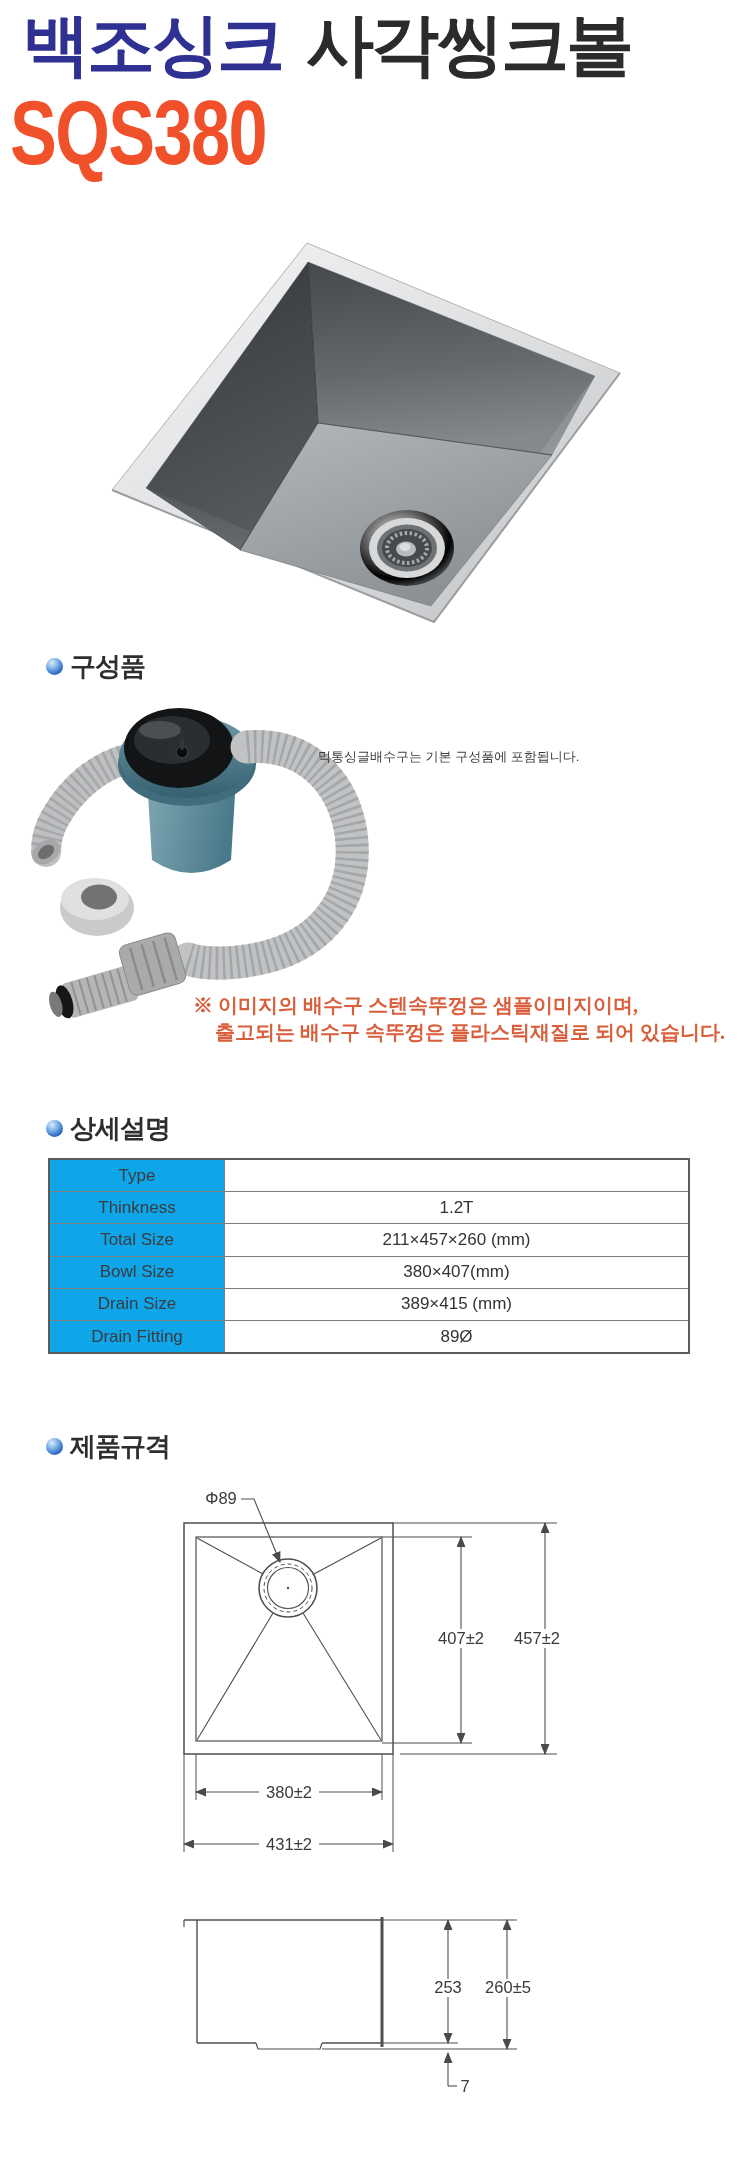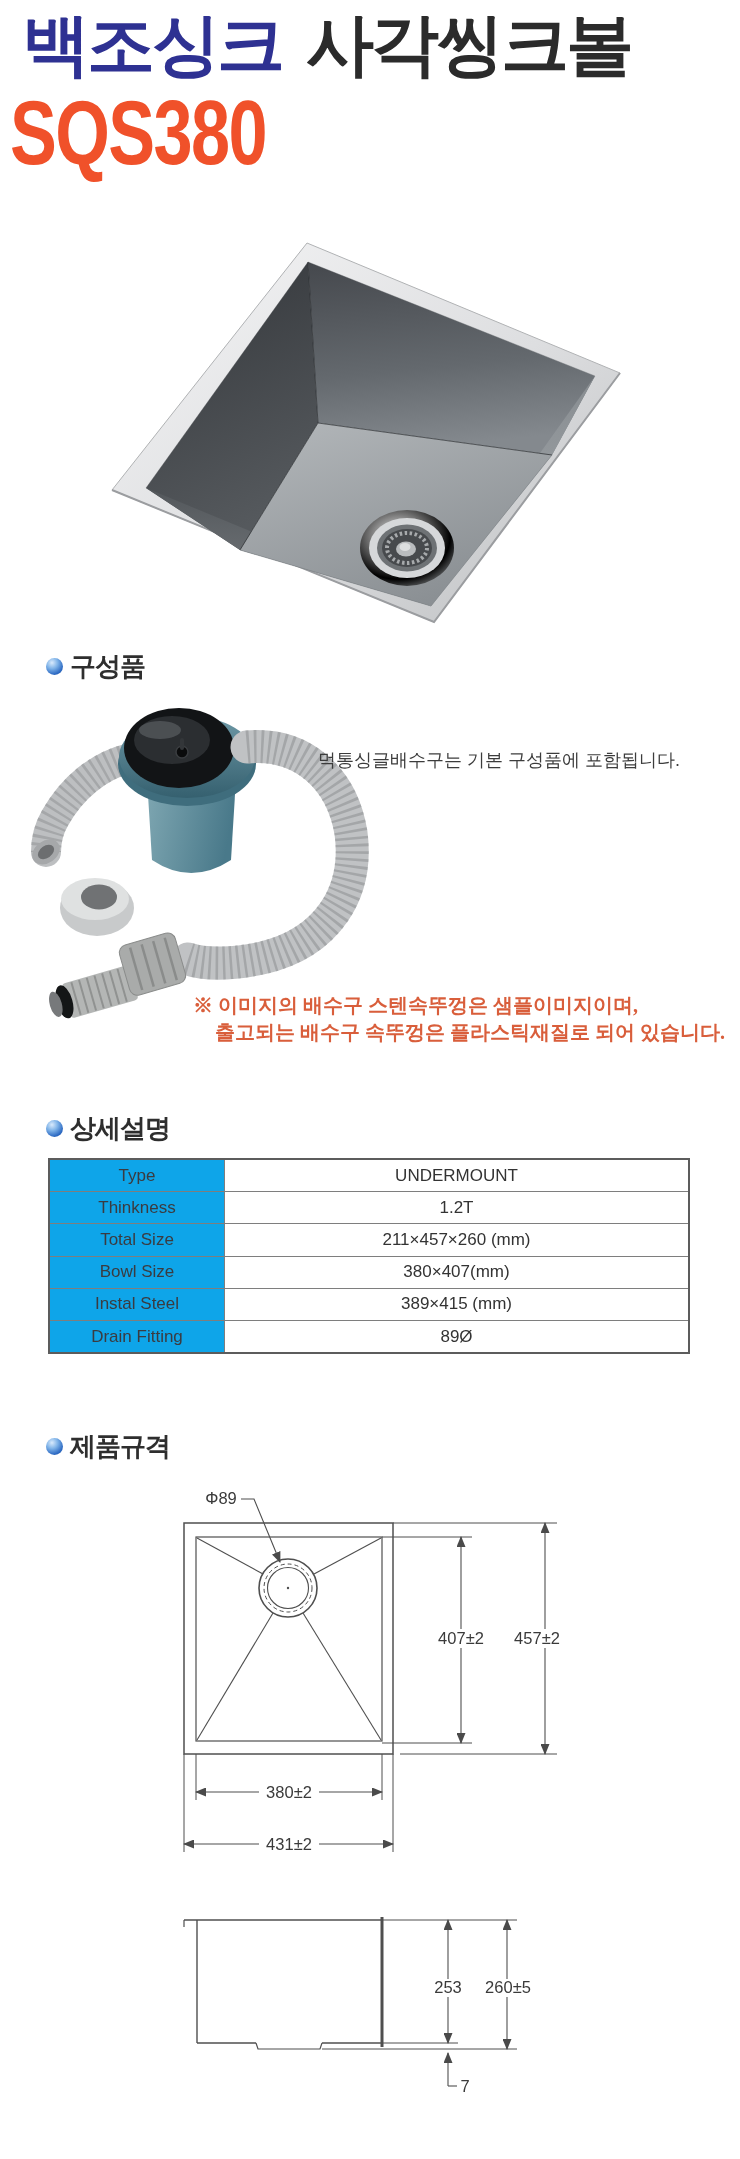--- a/index.html
+++ b/index.html
@@ -8,21 +8,21 @@
   .abs{position:absolute}
   .title-line{left:22px;top:10px;font-size:68px;font-weight:bold;letter-spacing:-3px;
               line-height:1;white-space:nowrap}
   .brand{color:#2e3192}
   .product{color:#2b2b2b;margin-left:24px}
   .model{left:10px;top:88px;font-size:90px;font-weight:bold;color:#f0512a;line-height:1;
          letter-spacing:-2px;transform:scaleX(0.78);transform-origin:left top;white-space:nowrap}
   .sec-bullet{width:17px;height:17px;border-radius:50%;
         background:radial-gradient(circle at 35% 28%,#d9eafc 0%,#7fb3e8 35%,#2f6cc4 70%,#174a9b 100%)}
   .sec-head{font-size:26px;font-weight:bold;color:#2e2e2e;letter-spacing:-1px;line-height:1.1;white-space:nowrap}
-  .note{font-size:18px;color:#3c3c3c;white-space:nowrap}
+  .note{font-size:13px;color:#3c3c3c;white-space:nowrap}
   .warn{font-family:Liberation Serif, serif;font-size:20px;font-weight:bold;color:#d95e3b;white-space:nowrap}
   .spec-table{left:48px;top:1158px;width:642px;border:2px solid #5c5c5c;box-sizing:border-box}
   .trow{display:flex;height:31.2px;border-bottom:1px solid #7e7e7e}
   .trow:last-child{border-bottom:none}
   .tlabel{width:174px;background:#0ea5e9;border-right:1px solid #7e7e7e;display:flex;
           align-items:center;justify-content:center;font-size:17px;color:#3b3b40}
   .tvalue{flex:1;display:flex;align-items:center;justify-content:center;font-size:17px;color:#333}
   svg text{font-family:"Liberation Sans",sans-serif;font-size:16.5px;fill:#3a3a3a}
 </style>
 </head>
@@ -172,36 +172,35 @@
   <div class="abs note" style="left:318px;top:748px">먹통싱글배수구는 기본 구성품에 포함됩니다.</div>
   <div class="abs warn" style="left:193px;top:992px">※ 이미지의 배수구 스텐속뚜껑은 샘플이미지이며,</div>
   <div class="abs warn" style="left:215px;top:1019px">출고되는 배수구 속뚜껑은 플라스틱재질로 되어 있습니다.</div>
 
   <div class="abs sec-bullet" style="left:46px;top:1120px"></div>
   <div class="abs sec-head" style="left:70px;top:1114px">상세설명</div>
 
   <div class="abs spec-table">
     <div class="trow">
       <div class="tlabel">Type</div>
-      <div class="tvalue">UNDERMOUNT</div>
     </div>
     <div class="trow">
       <div class="tlabel">Thinkness</div>
       <div class="tvalue">1.2T</div>
     </div>
     <div class="trow">
       <div class="tlabel">Total Size</div>
       <div class="tvalue">211×457×260 (mm)</div>
     </div>
     <div class="trow">
       <div class="tlabel">Bowl Size</div>
       <div class="tvalue">380×407(mm)</div>
     </div>
     <div class="trow">
-      <div class="tlabel">Instal Steel</div>
+      <div class="tlabel">Drain Size</div>
       <div class="tvalue">389×415 (mm)</div>
     </div>
     <div class="trow">
       <div class="tlabel">Drain Fitting</div>
       <div class="tvalue">89Ø</div>
     </div>
   </div>
 
   <div class="abs sec-bullet" style="left:46px;top:1438px"></div>
   <div class="abs sec-head" style="left:70px;top:1432px">제품규격</div>

